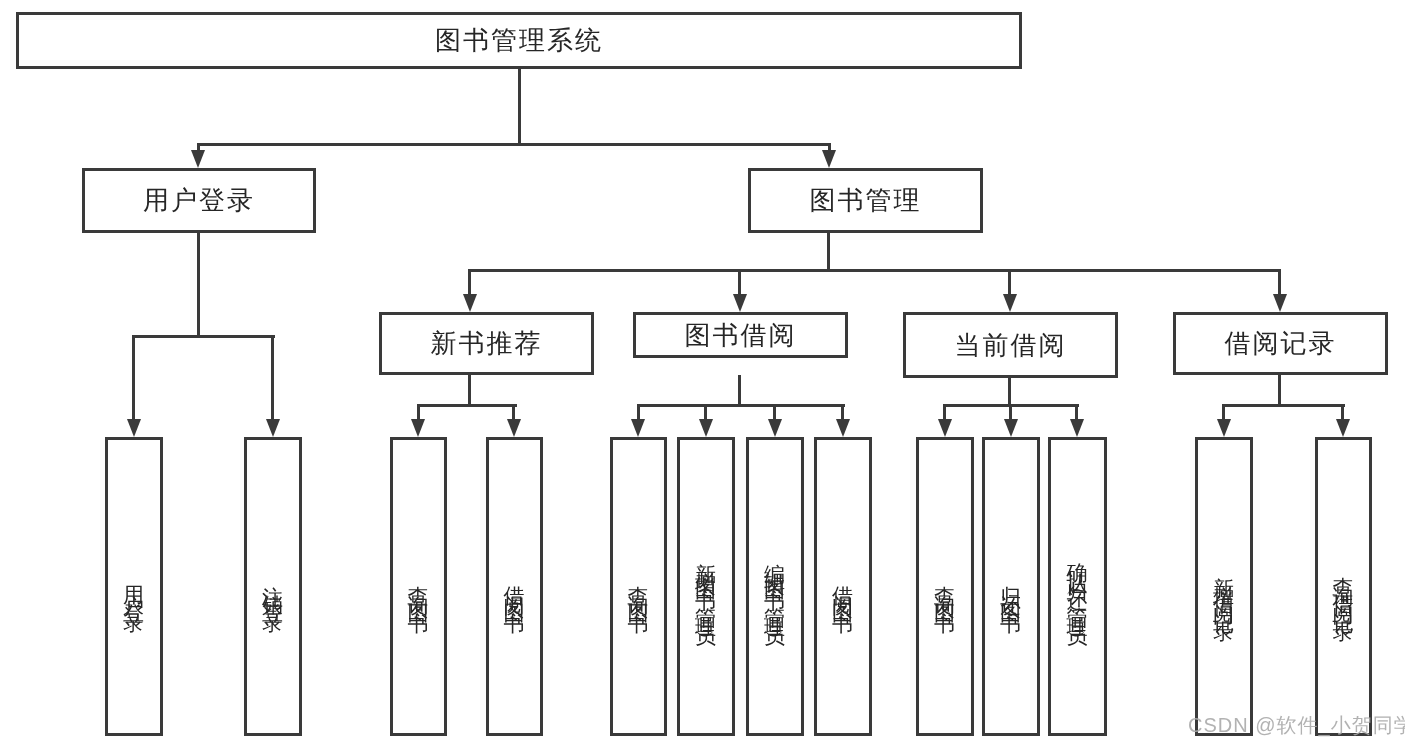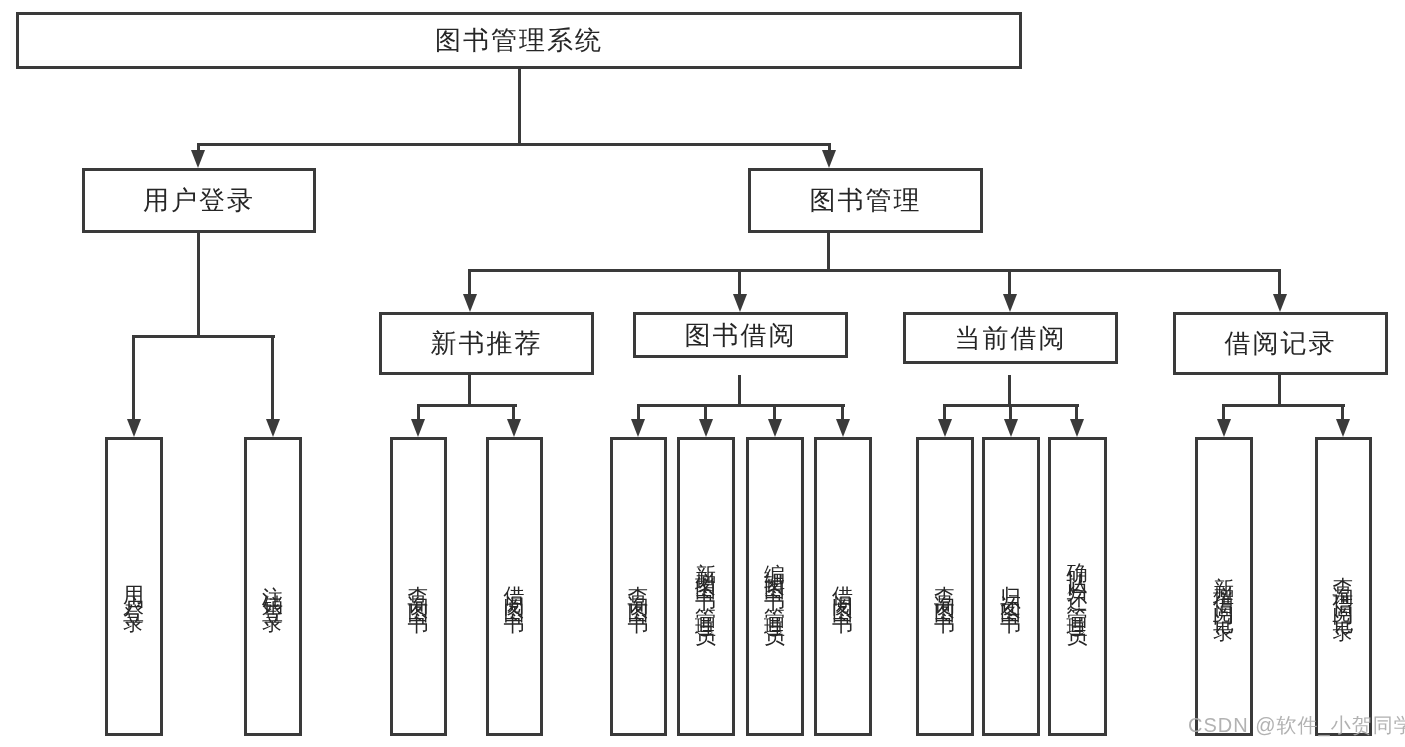--- a/index.html
+++ b/index.html
@@ -100,21 +100,21 @@
   <div class="arr" style="left:1003px; top:294px;"></div>
   <div class="vl" style="left:1278px; top:269px; width:3px; height:28px;"></div>
   <div class="arr" style="left:1273px; top:294px;"></div>
 
   <div class="box hbox" style="left:363px; top:312px; width:215px; height:63px;margin-left:16px;">
     <span>新书推荐</span>
   </div>
   <div class="box hbox" style="left:633px; top:312px; width:215px; height:46px;">
     <span>图书借阅</span>
   </div>
-  <div class="box hbox" style="left:903px; top:312px; width:215px; height:52px;">
+  <div class="box hbox" style="left:903px; top:312px; width:215px; height:66px;">
     <span>当前借阅</span>
   </div>
   <div class="box hbox" style="left:1173px; top:312px; width:215px; height:63px;">
     <span>借阅记录</span>
   </div>
 
   <div class="vl" style="left:468px; top:375px; width:3px; height:31px;"></div>
   <div class="hl" style="left:417px; top:404px; width:100px; height:3px;"></div>
   <div class="vl" style="left:417px; top:404px; width:3px; height:17px;"></div>
   <div class="arr" style="left:411px; top:419px;"></div>

